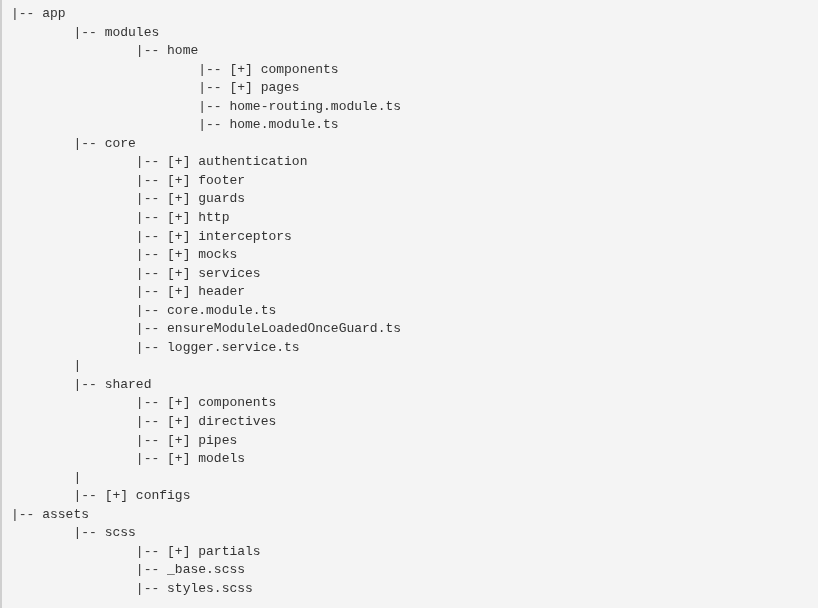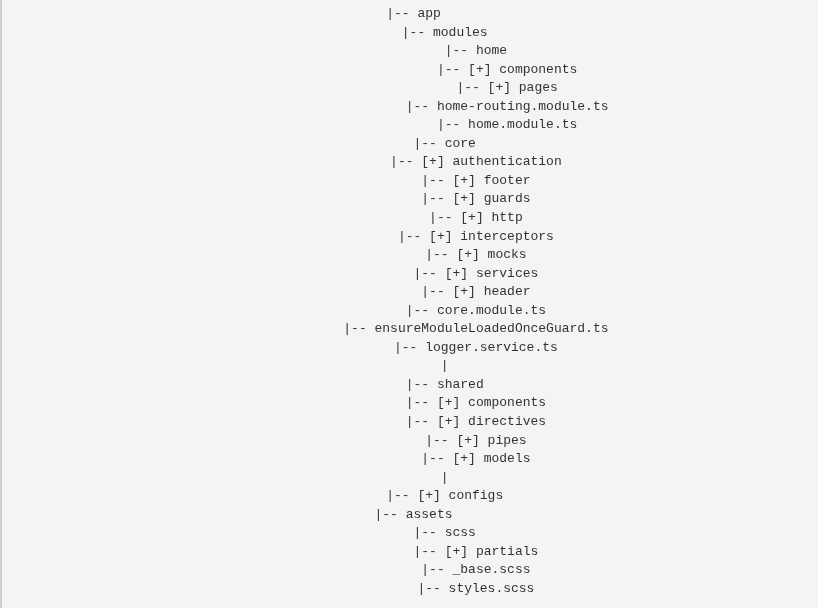--- a/index.html
+++ b/index.html
@@ -17,21 +17,20 @@
     pre {
       margin: 0;
       padding: 5px 0 0 9px;
       font-family: "Liberation Mono", "DejaVu Sans Mono", monospace;
       font-size: 13px;
       line-height: 18.55px;
       color: #333333;
       tab-size: 8;
       -moz-tab-size: 8;
       white-space: pre;
-      text-align: center;
     }
     .line { display: block; height: 18.55px; }
   </style>
 </head>
 <body>
 
 <div class="code-block">
   <pre><span class="line">|-- app</span><span class="line">	|-- modules</span><span class="line">		|-- home</span><span class="line">			|-- [+] components</span><span class="line">			|-- [+] pages</span><span class="line">			|-- home-routing.module.ts</span><span class="line">			|-- home.module.ts</span><span class="line">	|-- core</span><span class="line">		|-- [+] authentication</span><span class="line">		|-- [+] footer</span><span class="line">		|-- [+] guards</span><span class="line">		|-- [+] http</span><span class="line">		|-- [+] interceptors</span><span class="line">		|-- [+] mocks</span><span class="line">		|-- [+] services</span><span class="line">		|-- [+] header</span><span class="line">		|-- core.module.ts</span><span class="line">		|-- ensureModuleLoadedOnceGuard.ts</span><span class="line">		|-- logger.service.ts</span><span class="line">	|</span><span class="line">	|-- shared</span><span class="line">		|-- [+] components</span><span class="line">		|-- [+] directives</span><span class="line">		|-- [+] pipes</span><span class="line">		|-- [+] models</span><span class="line">	|</span><span class="line">	|-- [+] configs</span><span class="line">|-- assets</span><span class="line">	|-- scss</span><span class="line">		|-- [+] partials</span><span class="line">		|-- _base.scss</span><span class="line">		|-- styles.scss</span></pre>
 </div>
 

